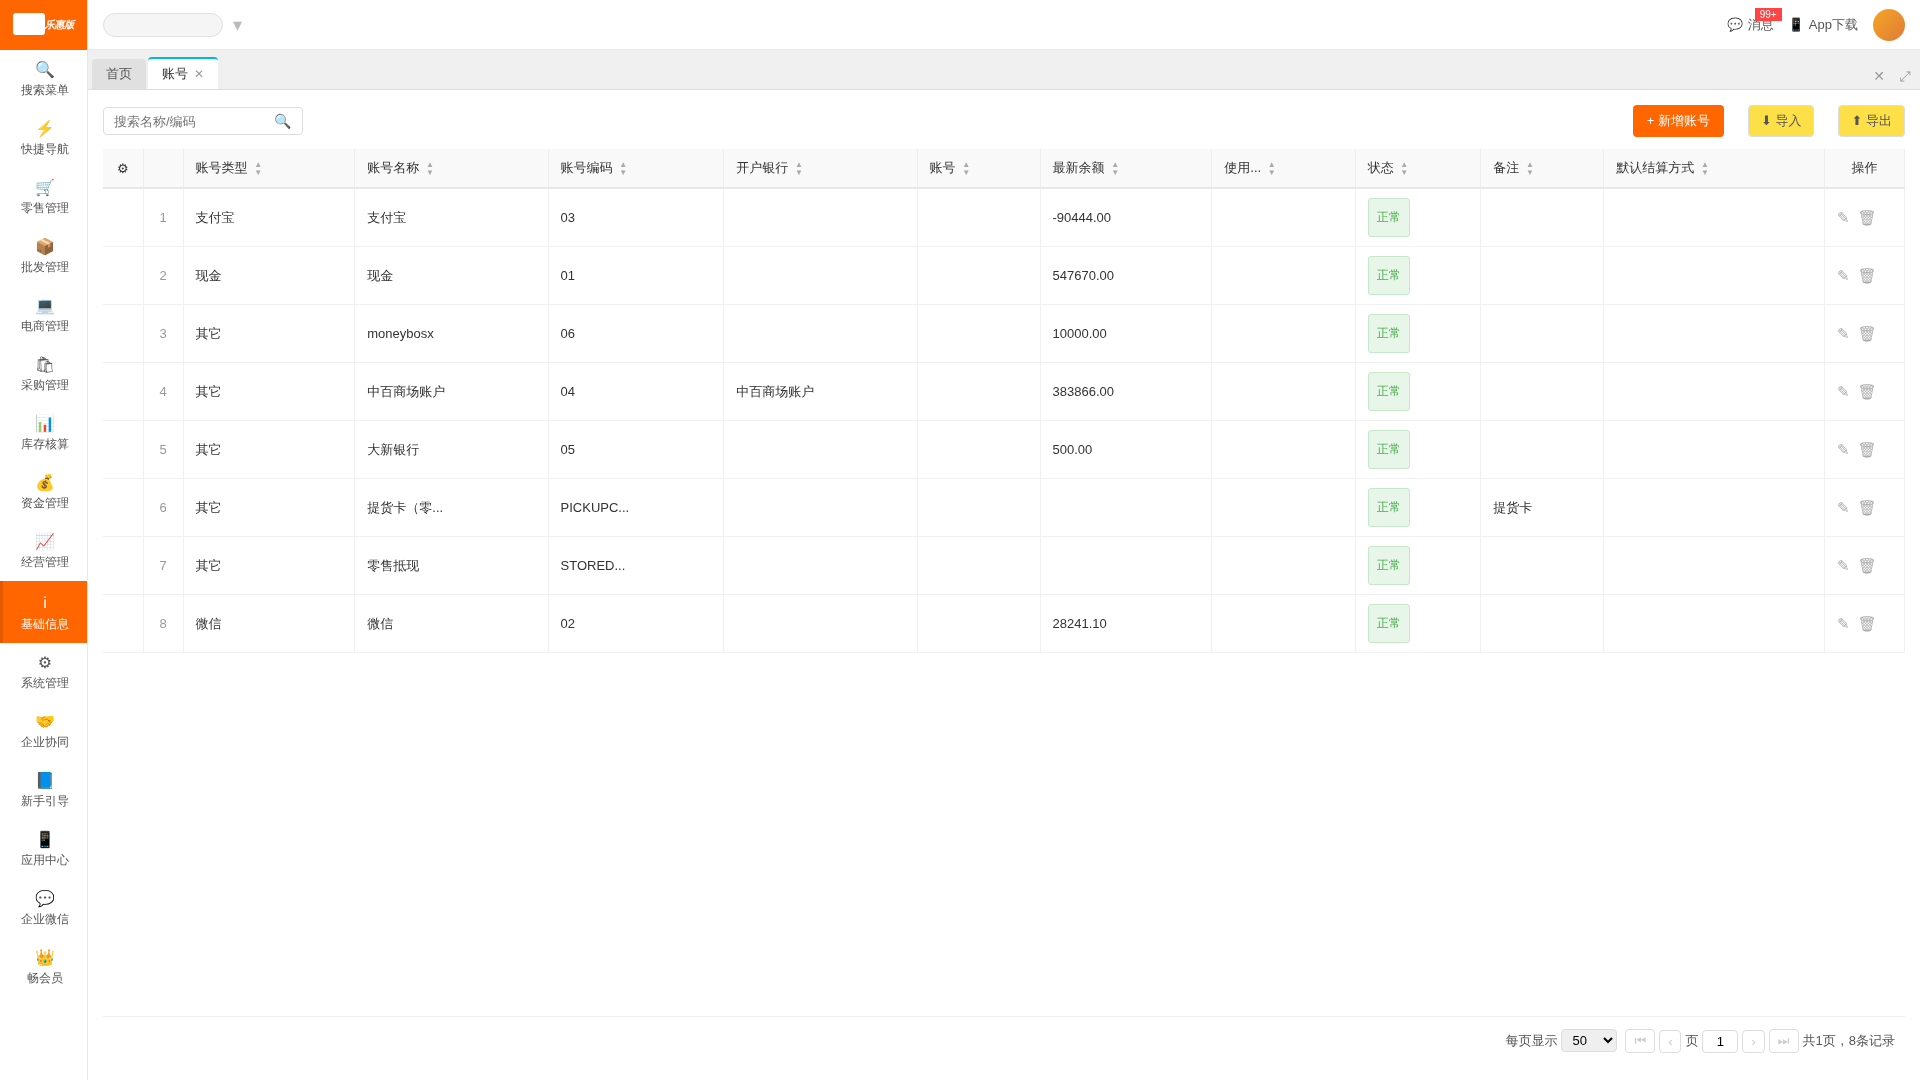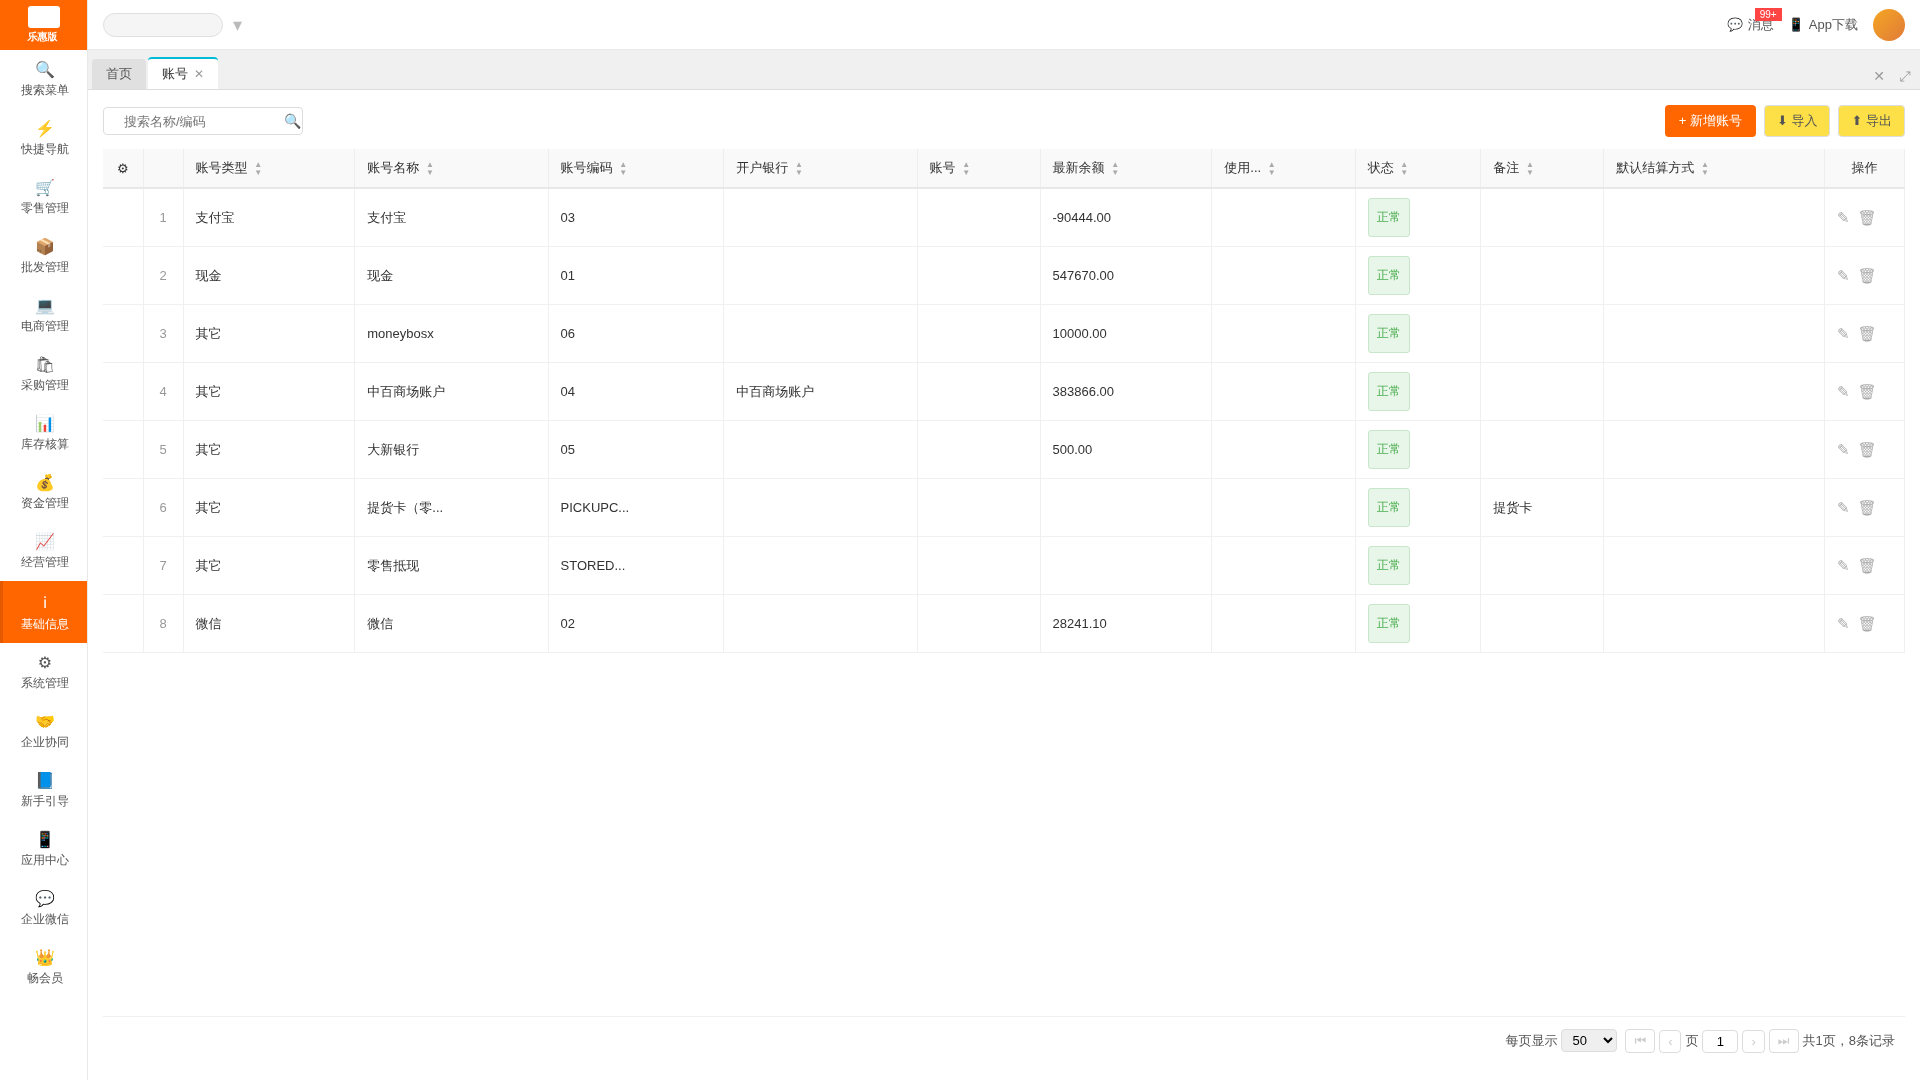--- a/index.html
+++ b/index.html
@@ -20,21 +20,23 @@
       display: flex;
       align-items: center;
       justify-content: center;
       color: #fff;
       font-size: 12px;
       font-weight: bold;
       padding: 5px;
     }
     .sidebar-logo-inner {
       display: flex;
-      flex-direction: column;
+      flex-direction: row;
+      align-items: center;
+      font-style: italic;
     }
     .sidebar-logo-icon {
       width: 32px;
       height: 22px;
       background: #fff;
       border-radius: 3px;
       margin-bottom: 2px;
     }
     .sidebar-logo-text {
       font-size: 10px;
@@ -184,36 +186,36 @@
     .toolbar-left {
       display: flex;
       align-items: center;
       gap: 10px;
     }
     .search-box {
       display: flex;
       align-items: center;
       border: 1px solid #ddd;
       border-radius: 4px;
-      padding: 5px 20px;
+      padding: 5px 10px;
       background: #fff;
       width: 200px;
     }
     .search-box input {
       border: none;
       outline: none;
       font-size: 13px;
       color: #999;
       width: 160px;
     }
     .search-icon { color: #aaa; font-size: 14px; }
     .toolbar-right {
       display: flex;
       align-items: flex-end;
-      gap: 8px;
+      gap: 24px;
     }
     .btn-add {
       background: #ff6600;
       color: #fff;
       border: none;
       border-radius: 4px;
       padding: 7px 14px;
       font-size: 13px;
       cursor: pointer;
       display: flex;

